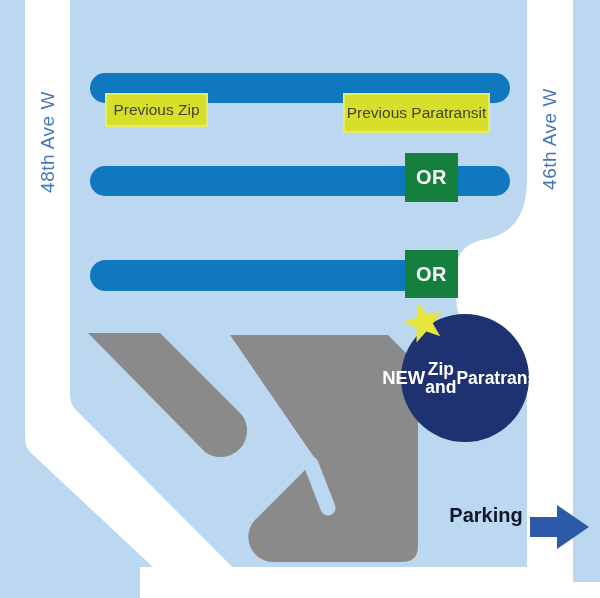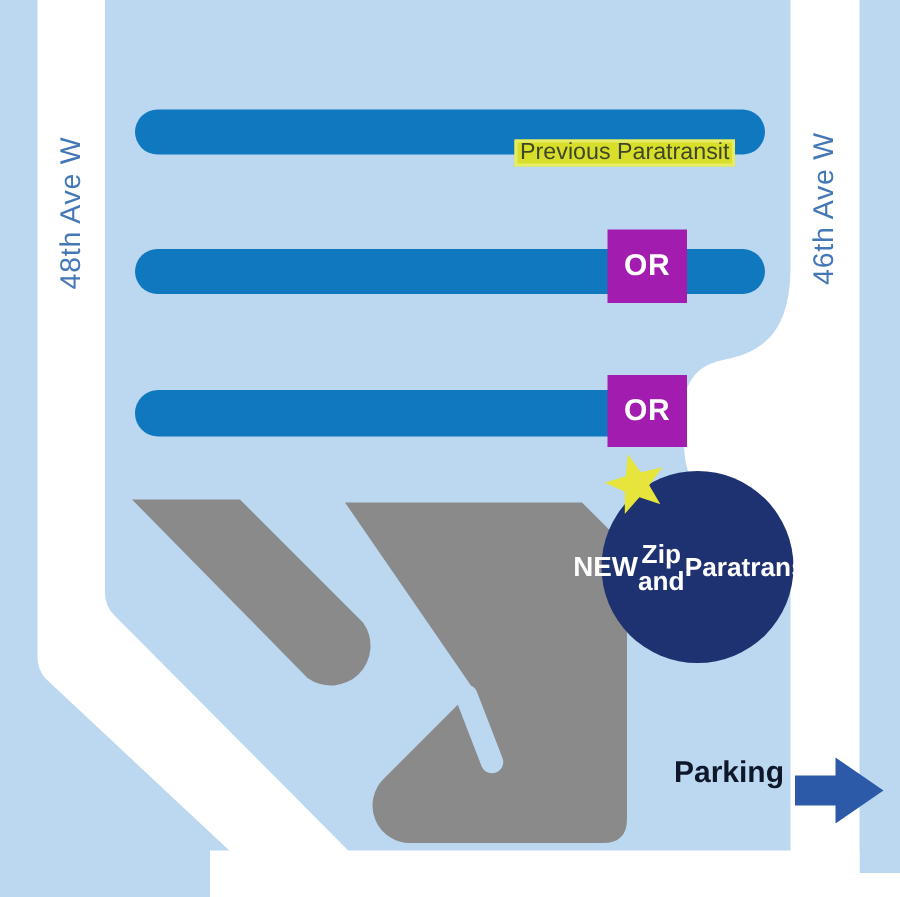--- a/index.html
+++ b/index.html
@@ -13,21 +13,21 @@
   .bar{
     position:absolute;background:#0f78bf;border-radius:16px;
   }
   .bar.flat-right{border-radius:16px 0 0 16px;}
   .tag{
     position:absolute;background:#d8df2a;border:2px solid #e6ec66;
     box-sizing:border-box;display:flex;align-items:center;justify-content:center;
     color:#3f4527;font-size:15.5px;white-space:nowrap;
   }
   .orbox{
-    position:absolute;background:#a21caf;color:#ffffff;
+    position:absolute;background:#15803d;color:#ffffff;
     display:flex;align-items:center;justify-content:center;
     font-weight:bold;font-size:20px;letter-spacing:0.5px;
   }
   .street{
     position:absolute;width:130px;height:22px;
     display:flex;align-items:center;justify-content:center;
     color:#4377b5;font-size:19px;letter-spacing:0.5px;white-space:nowrap;
     transform:rotate(-90deg);
   }
   .newstop{
@@ -62,21 +62,24 @@
     <path fill="#8a8a8a" d="M 230,335 L 388,335 L 418,365 L 418,546 Q 418,562 402,562 L 274,562
          A 25 25 0 0 1 256,519 L 306,469 L 316,460 Z"></path>
 
     <line x1="311" y1="464" x2="328" y2="508" stroke="#bcd8f0" stroke-width="15" stroke-linecap="round"></line>
   </svg>
 
   <div class="bar" style="left:90px;top:73px;width:420px;height:30px;"></div>
   <div class="bar" style="left:90px;top:166px;width:420px;height:30px;"></div>
   <div class="bar flat-right" style="left:90px;top:260px;width:340px;height:31px;"></div>
 
-  <div class="tag" style="left:343px;top:93px;width:147px;height:18px;">
+  <div class="tag" style="left:105px;top:93px;width:103px;height:34px;">
+    <span>Previous Zip</span>
+  </div>
+  <div class="tag" style="left:343px;top:93px;width:147px;height:40px;">
     <span>Previous Paratransit</span>
   </div>
 
   <div class="orbox" style="left:405px;top:153px;width:53px;height:49px;">
     <span>OR</span>
   </div>
   <div class="orbox" style="left:405px;top:250px;width:53px;height:48px;">
     <span>OR</span>
   </div>
 

